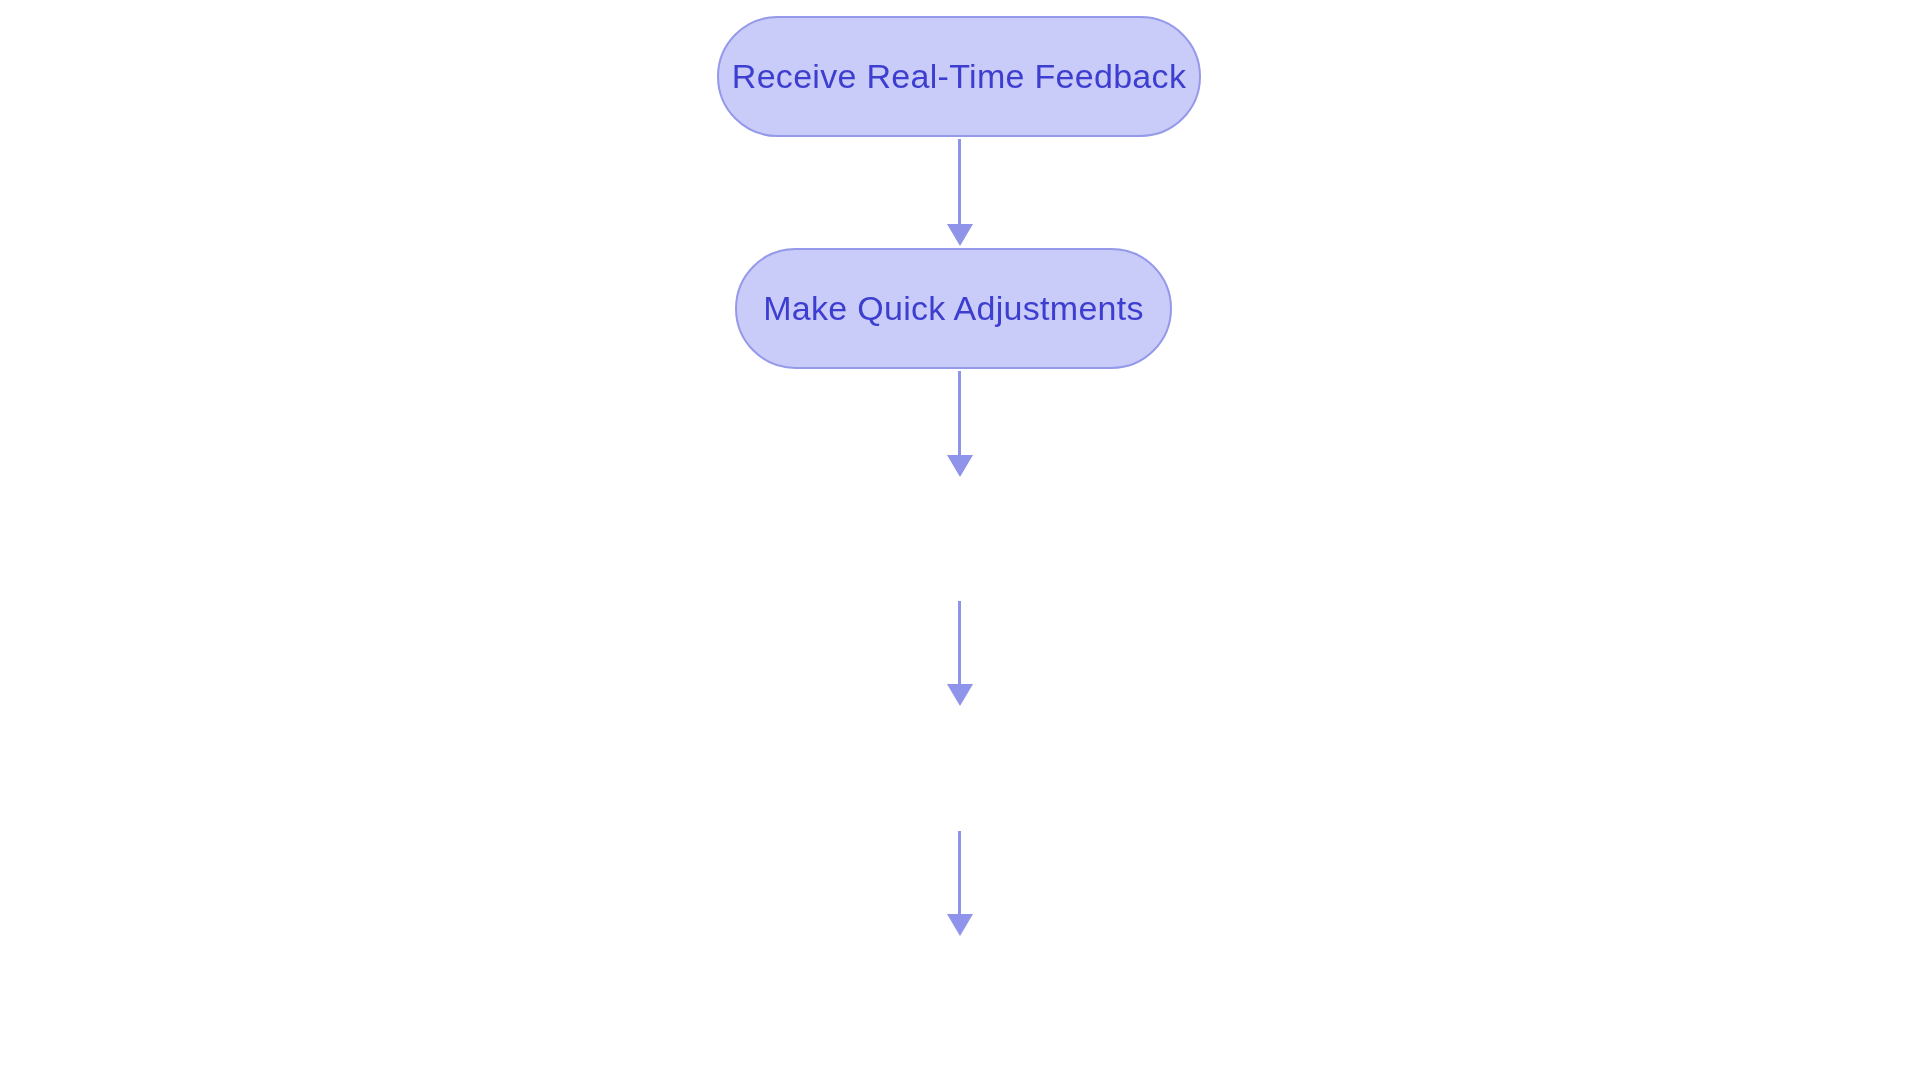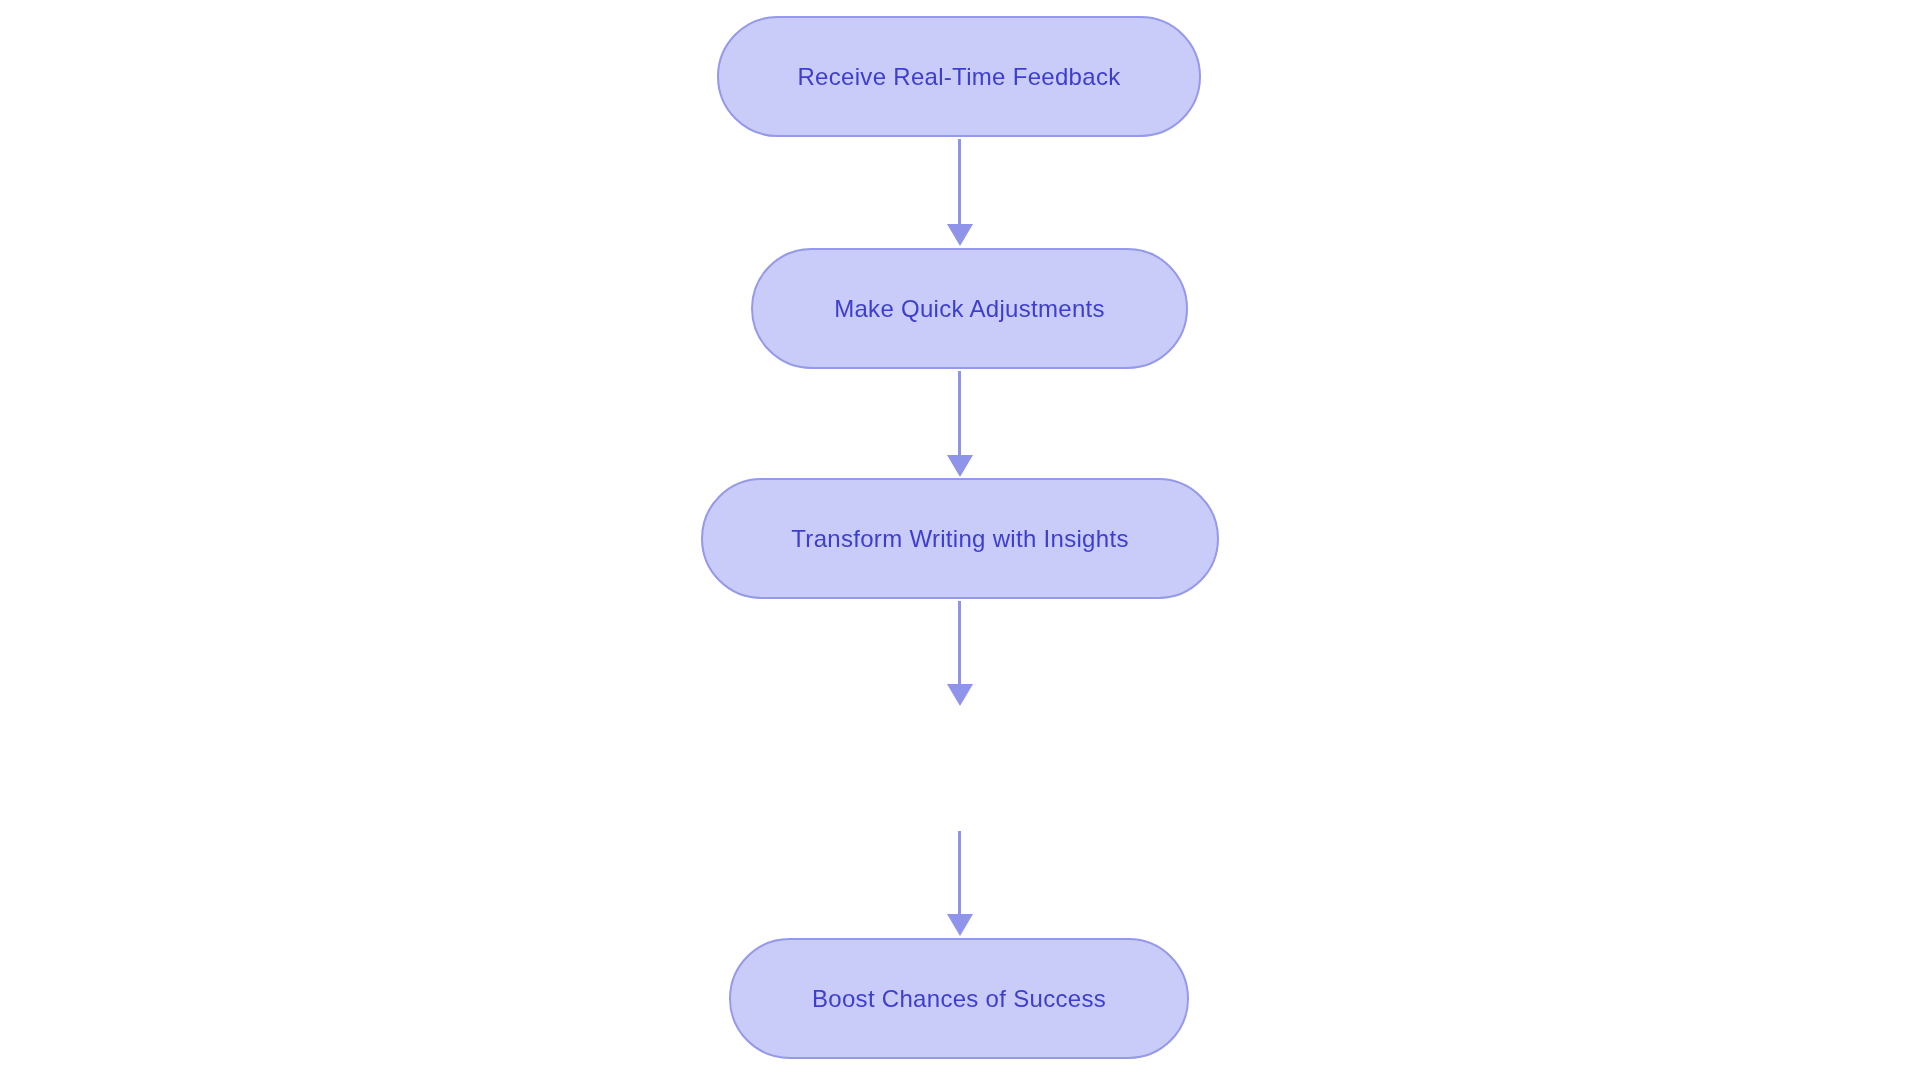--- a/index.html
+++ b/index.html
@@ -24,27 +24,27 @@
     border-radius: 60.5px;
     background: #c9cbf8;
     border: 2px solid #9599ea;
     box-sizing: border-box;
     display: flex;
     align-items: center;
     justify-content: center;
   }
   .node .label {
     color: #3d3ecf;
-    font-size: 24px;
+    font-size: 34px;
     font-weight: 500;
     letter-spacing: 0.3px;
     white-space: nowrap;
   }
   .n1 { left: 717px; top: 16px;  width: 484px; }
-  .n2 { left: 751px; top: 248px; width: 437px; }
+  .n2 { left: 735px; top: 248px; width: 437px; }
   .n3 { left: 701px; top: 478px; width: 518px; }
   .n4 { left: 732px; top: 708px; width: 454px; }
   .n5 { left: 729px; top: 938px; width: 460px; }
 
   .arrow {
     position: absolute;
     left: 946px;   
     width: 27px;
     display: flex;
     flex-direction: column;
@@ -83,32 +83,26 @@
 
   <div class="node n2">
     <span class="label">Make Quick Adjustments</span>
   </div>
 
   <div class="arrow a2">
     <div class="shaft"></div>
     <div class="head"></div>
   </div>
 
-  <div class="node n3">
-    <span class="label">Transform Writing with Insights</span>
-  </div>
 
   <div class="arrow a3">
     <div class="shaft"></div>
     <div class="head"></div>
   </div>
 
 
   <div class="arrow a4">
     <div class="shaft"></div>
     <div class="head"></div>
   </div>
 
-  <div class="node n5">
-    <span class="label">Boost Chances of Success</span>
-  </div>
 
 </div>
 
 </body></html>

